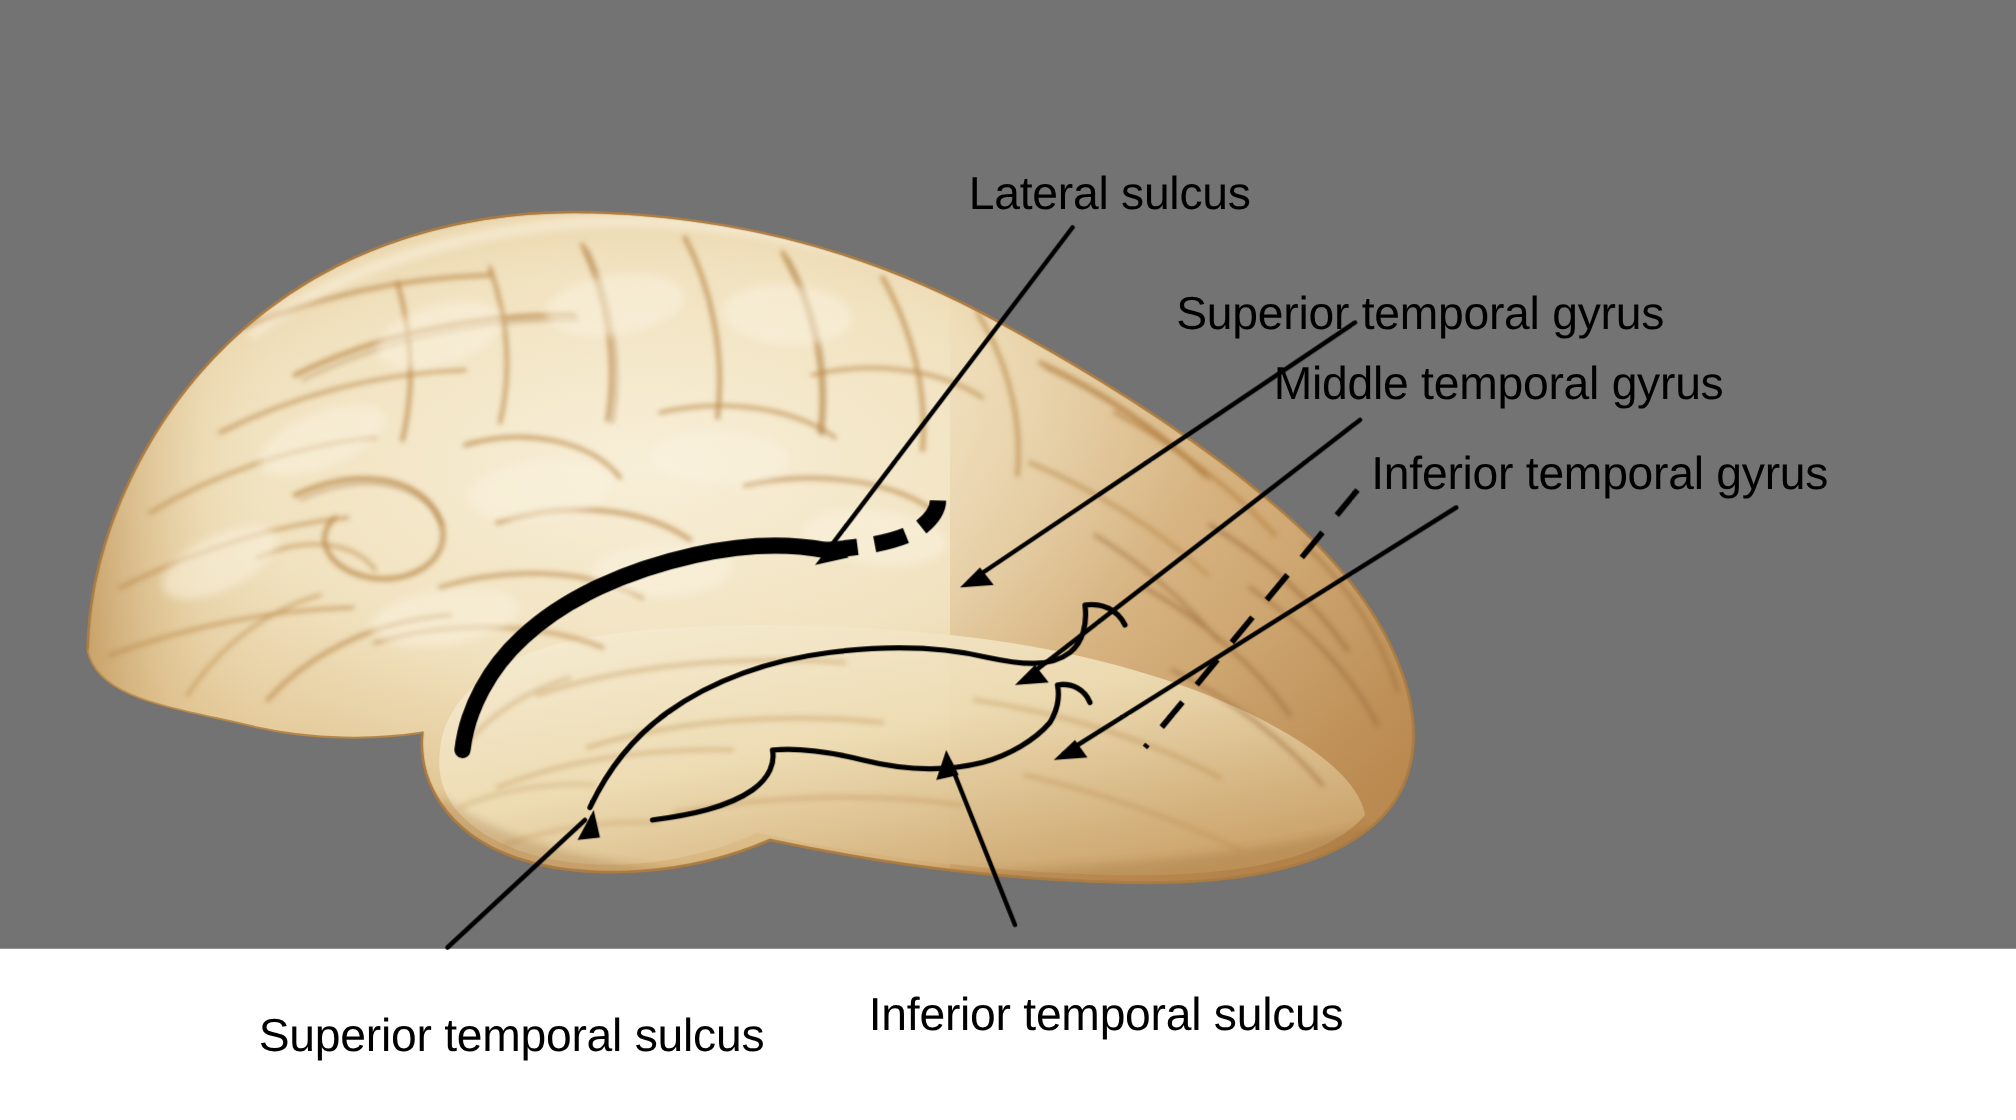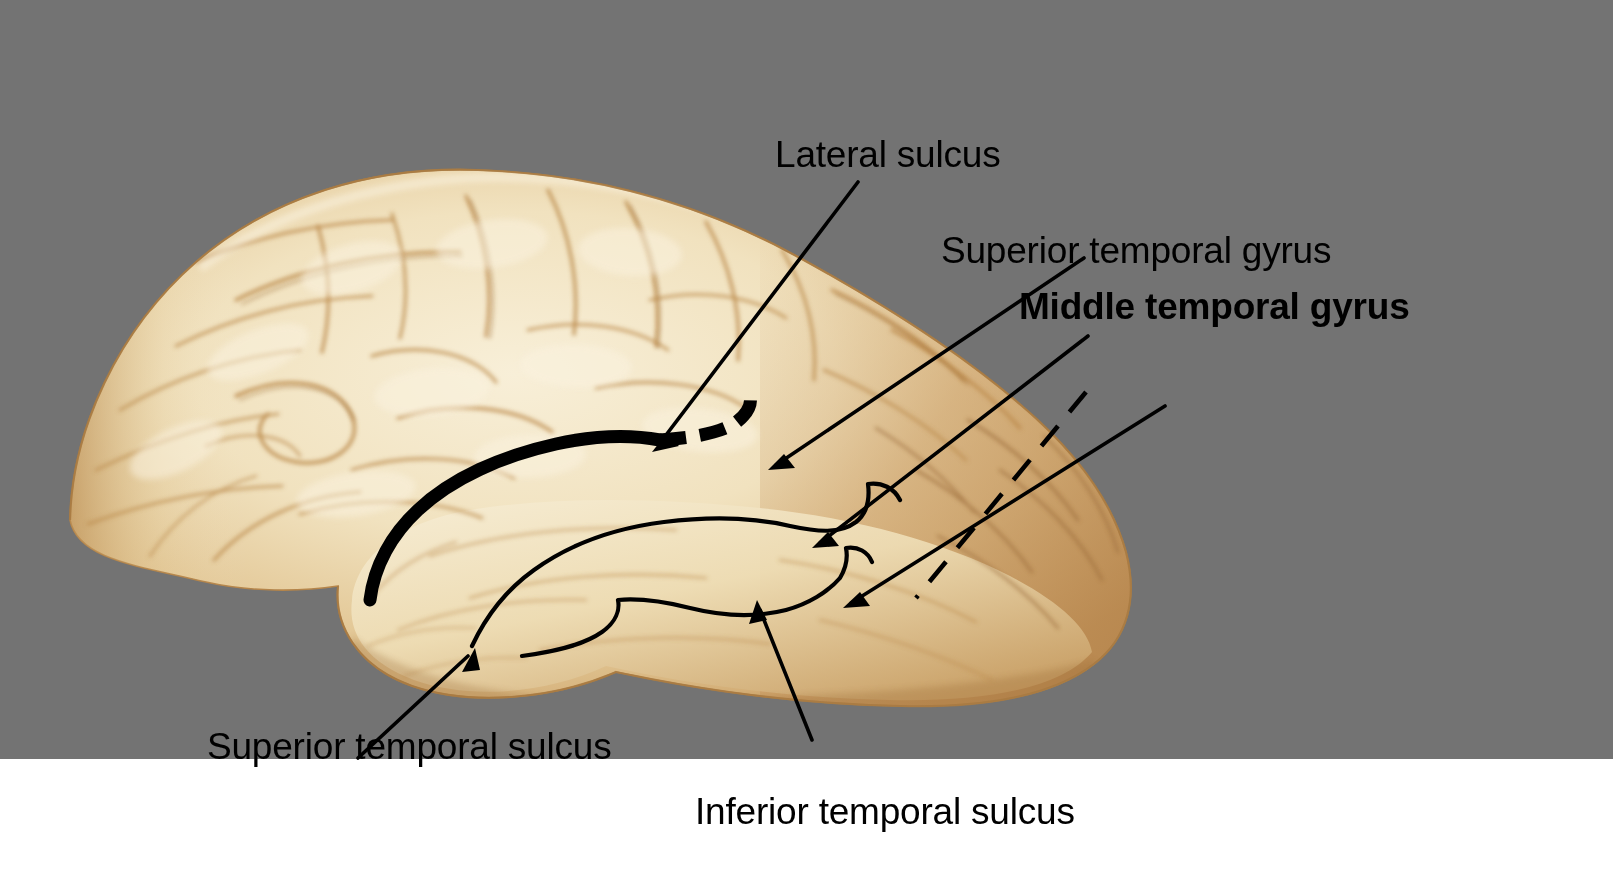--- a/index.html
+++ b/index.html
@@ -270,20 +270,21 @@
         <line x1="812" y1="740" x2="760" y2="610"></line>
         <path d="M 757 600 L 749 624 L 767 620 Z" fill="#000000" stroke="none"></path>
       </g>
     </g>
   </svg>
 
   <div class="lbl" style="left:775px;top:136px;">Lateral sulcus</div>
 
   <div class="lbl" style="left:941px;top:212px;margin-top:20px;">Superior temporal gyrus</div>
 
-  <div class="lbl" style="left:1019px;top:288px;font-weight:bold;">Middle temporal gyrus</div>
-
-
-  <div class="lbl" style="left:207px;top:728px;">Superior temporal sulcus</div>
+  <div class="lbl" style="left:1019px;top:288px;">Middle temporal gyrus</div>
+
+  <div class="lbl" style="left:1097px;top:360px;">Inferior temporal gyrus</div>
+
+  <div class="lbl" style="left:207px;top:810px;">Superior temporal sulcus</div>
 
   <div class="lbl" style="left:695px;top:760px;margin-top:33px;">Inferior temporal sulcus</div>
 
 </div>
 
 </body></html>

